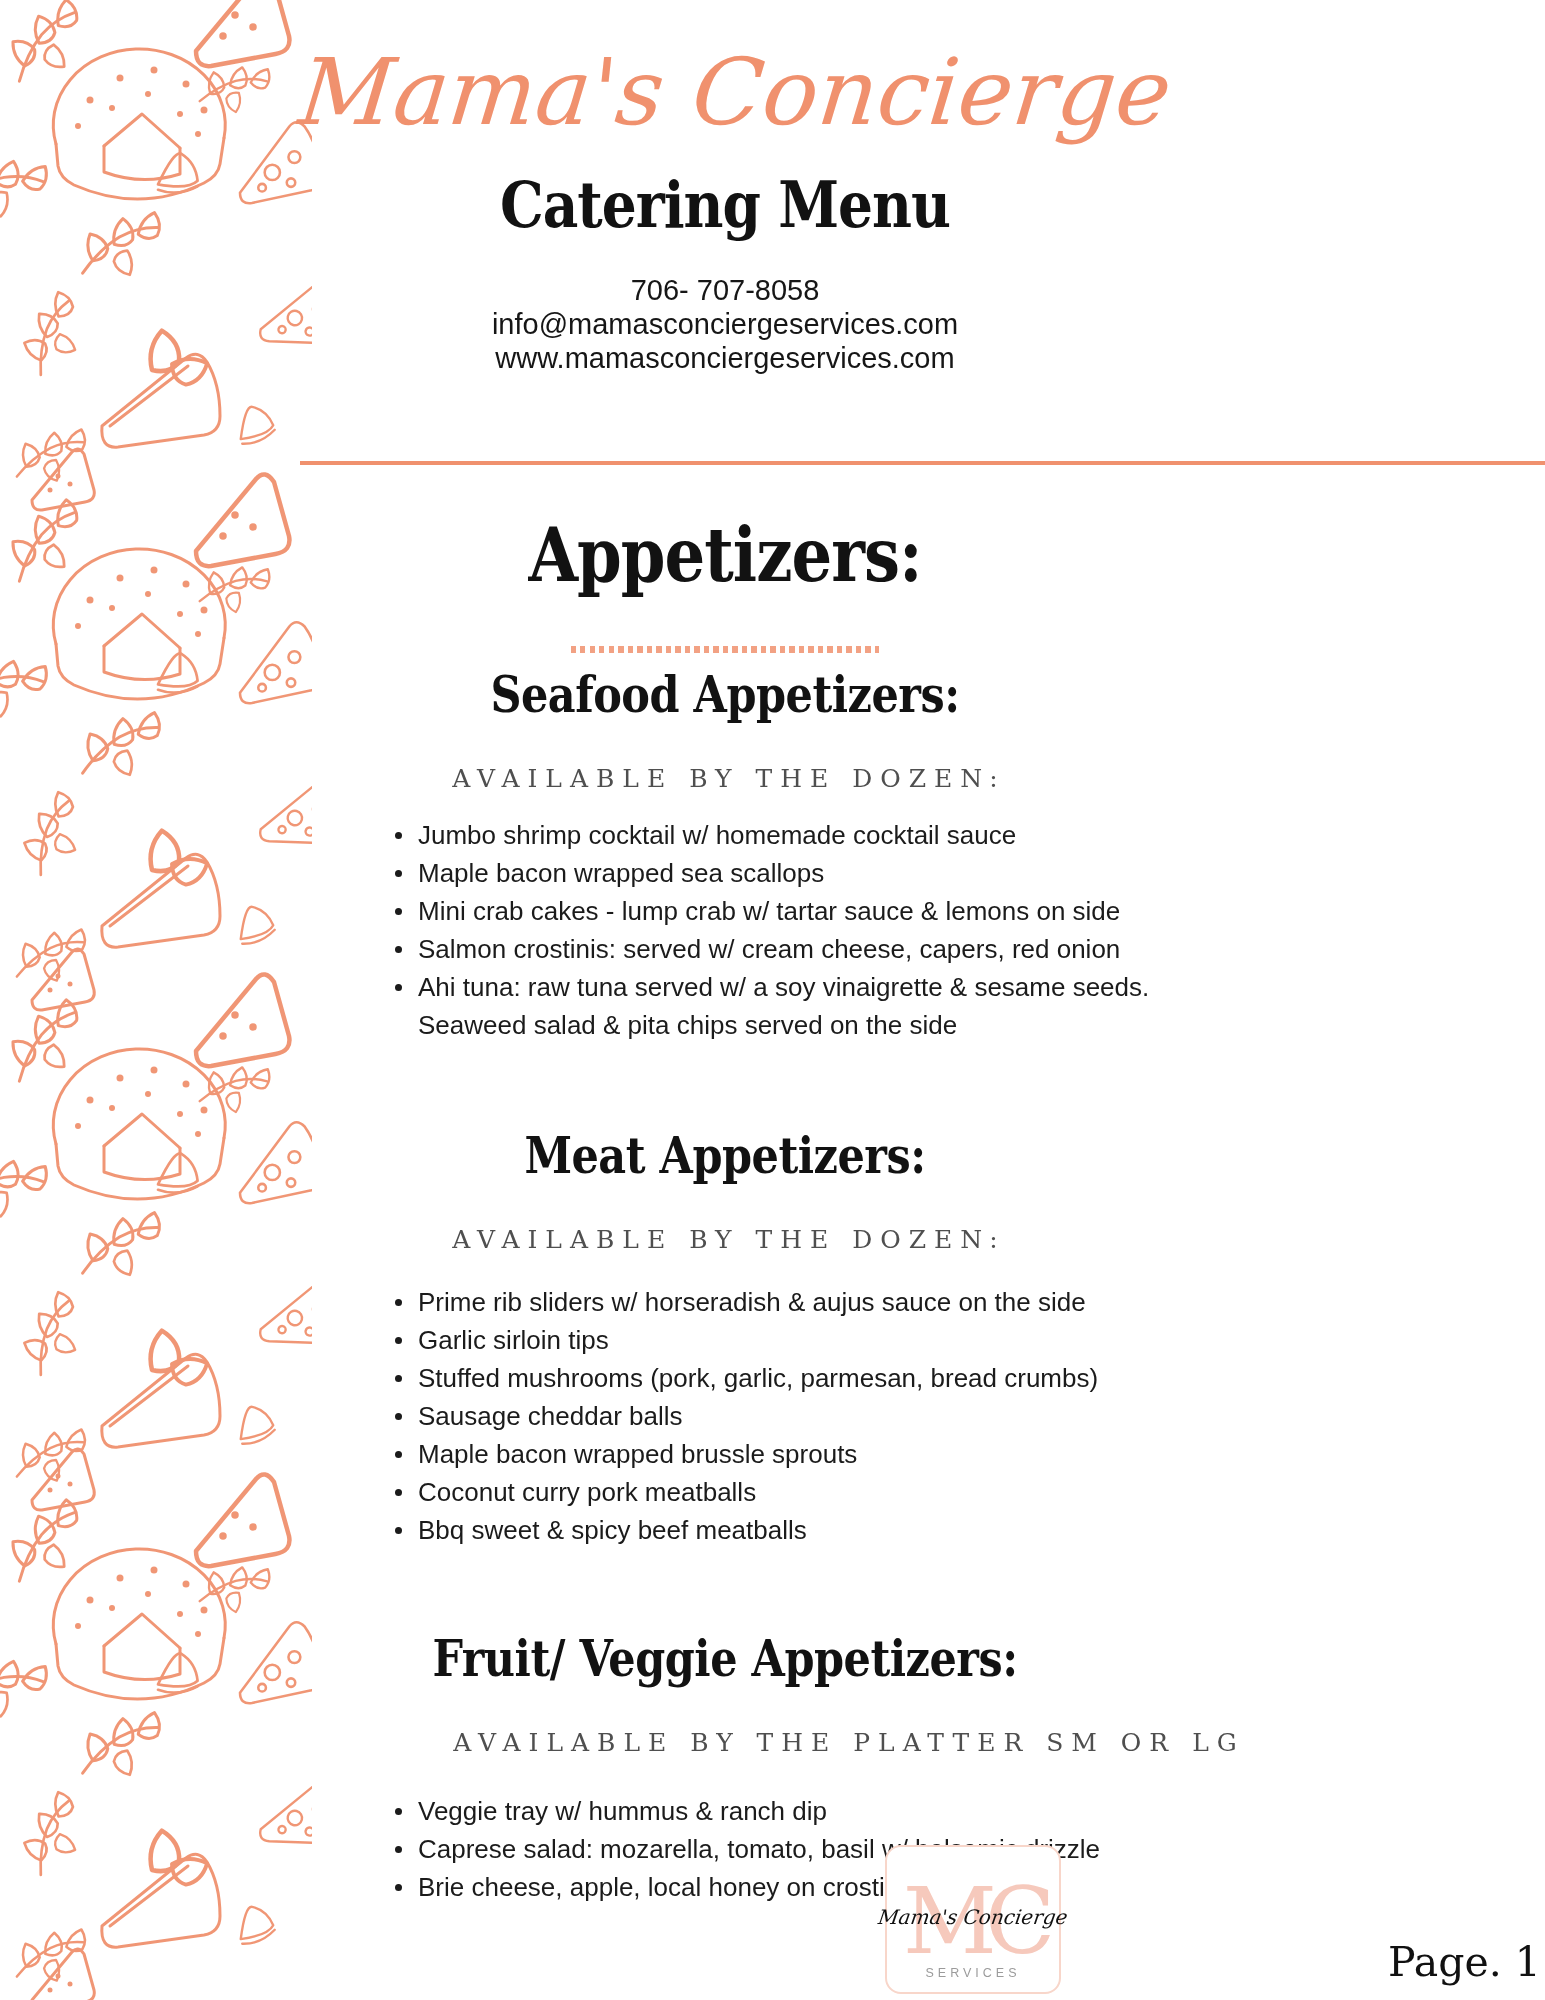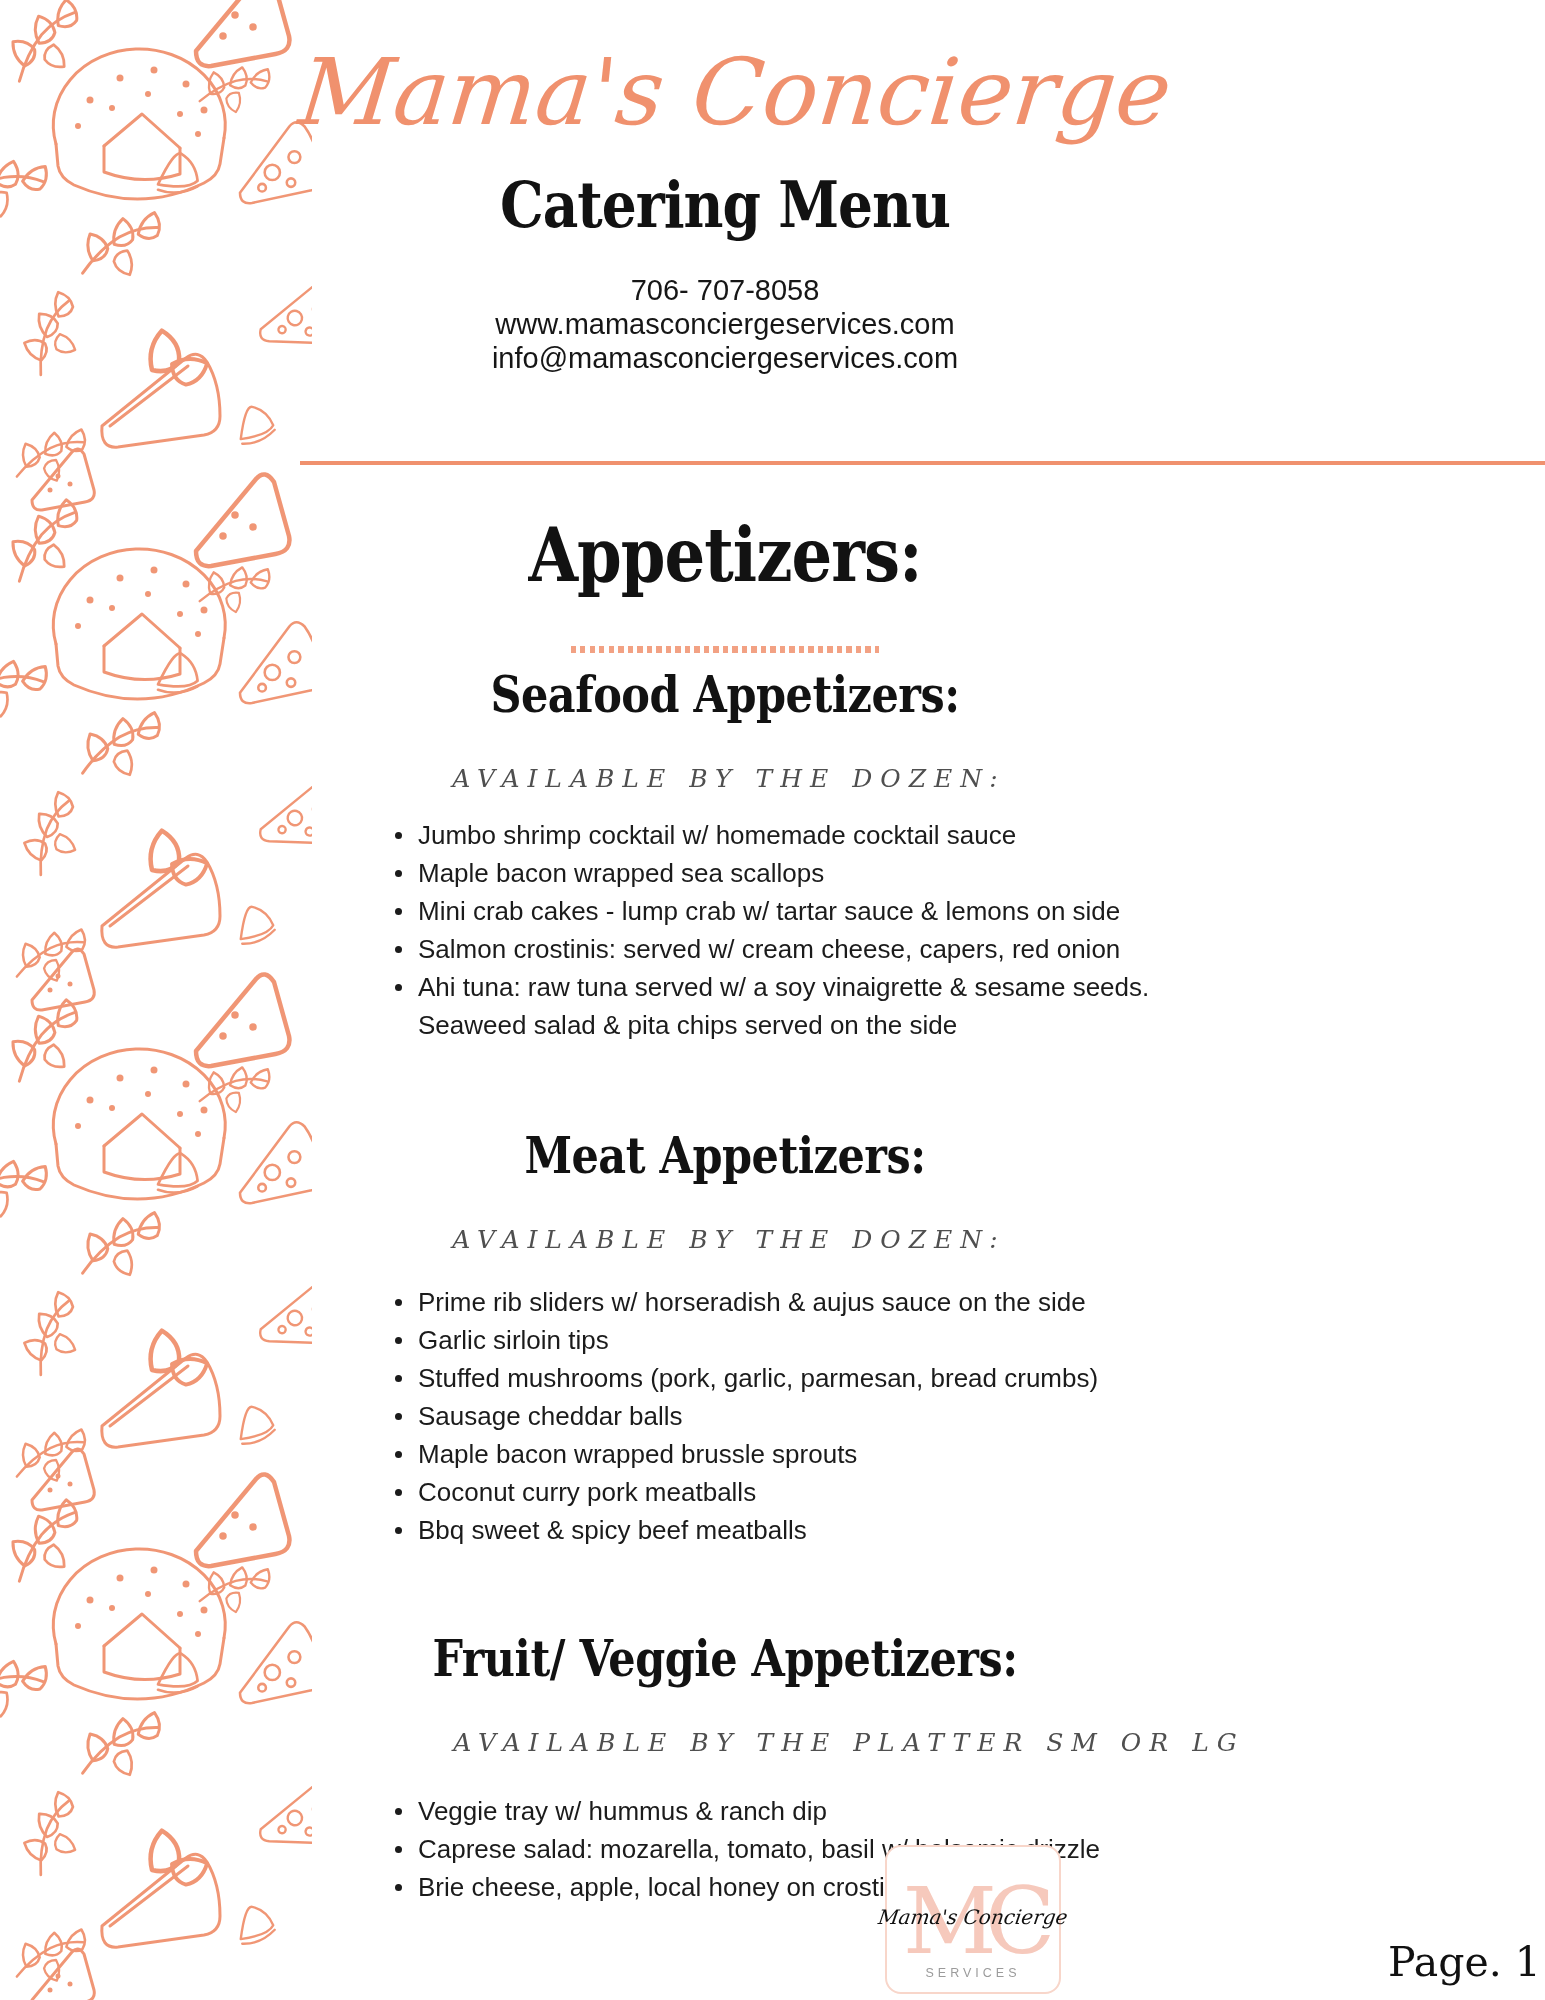--- a/index.html
+++ b/index.html
@@ -50,21 +50,20 @@
     font-family:"DejaVu Serif",serif;font-weight:700;color:var(--heading);
     font-size:43px;line-height:52px;letter-spacing:-.5px;transform:scaleY(1.16);
   }
   .gh-seafood{margin-top:16px;}
   .gh-meat{margin-top:86px;}
   .gh-fruit{margin-top:84px;}
   .avail{
     font-family:"DejaVu Serif",serif;font-size:25px;line-height:30px;
     letter-spacing:8px;text-indent:8px;color:var(--muted);margin-top:12px;
     white-space:nowrap;
-    font-style:italic;
   }
   .avail--shift{transform:translateX(120px);margin-top:0;}
   ul.menu-list{
     list-style:none;margin:22px 0 0;padding:0 0 0 90px;text-align:left;
     font-size:26px;line-height:38px;color:var(--body);width:850px;box-sizing:border-box;
   }
   ul.menu-list.meat{margin-top:28px;}
   ul.menu-list.fruit{margin-top:34px;}
   ul.menu-list li{position:relative;padding-left:28px;white-space:pre-line;}
   ul.menu-list li::before{
@@ -177,22 +176,22 @@
   </div>
 
   <div class="divider"></div>
 
   <main class="content">
     <div class="brand">Mama's Concierge</div>
     <h1 class="title">Catering Menu</h1>
 
     <div class="contact">
       <div>706- 707-8058</div>
+      <div>info@mamasconciergeservices.com</div>
       <div>www.mamasconciergeservices.com</div>
-      <div>info@mamasconciergeservices.com</div>
     </div>
 
     <h2 class="main-heading">Appetizers:</h2>
     <div class="dotted-rule"></div>
 
     <h3 class="group-heading gh-seafood">Seafood Appetizers:</h3>
     <div class="avail">AVAILABLE BY THE DOZEN:</div>
     <ul class="menu-list seafood">
       <li>Jumbo shrimp cocktail w/ homemade cocktail sauce</li>
       <li>Maple bacon wrapped sea scallops</li>

